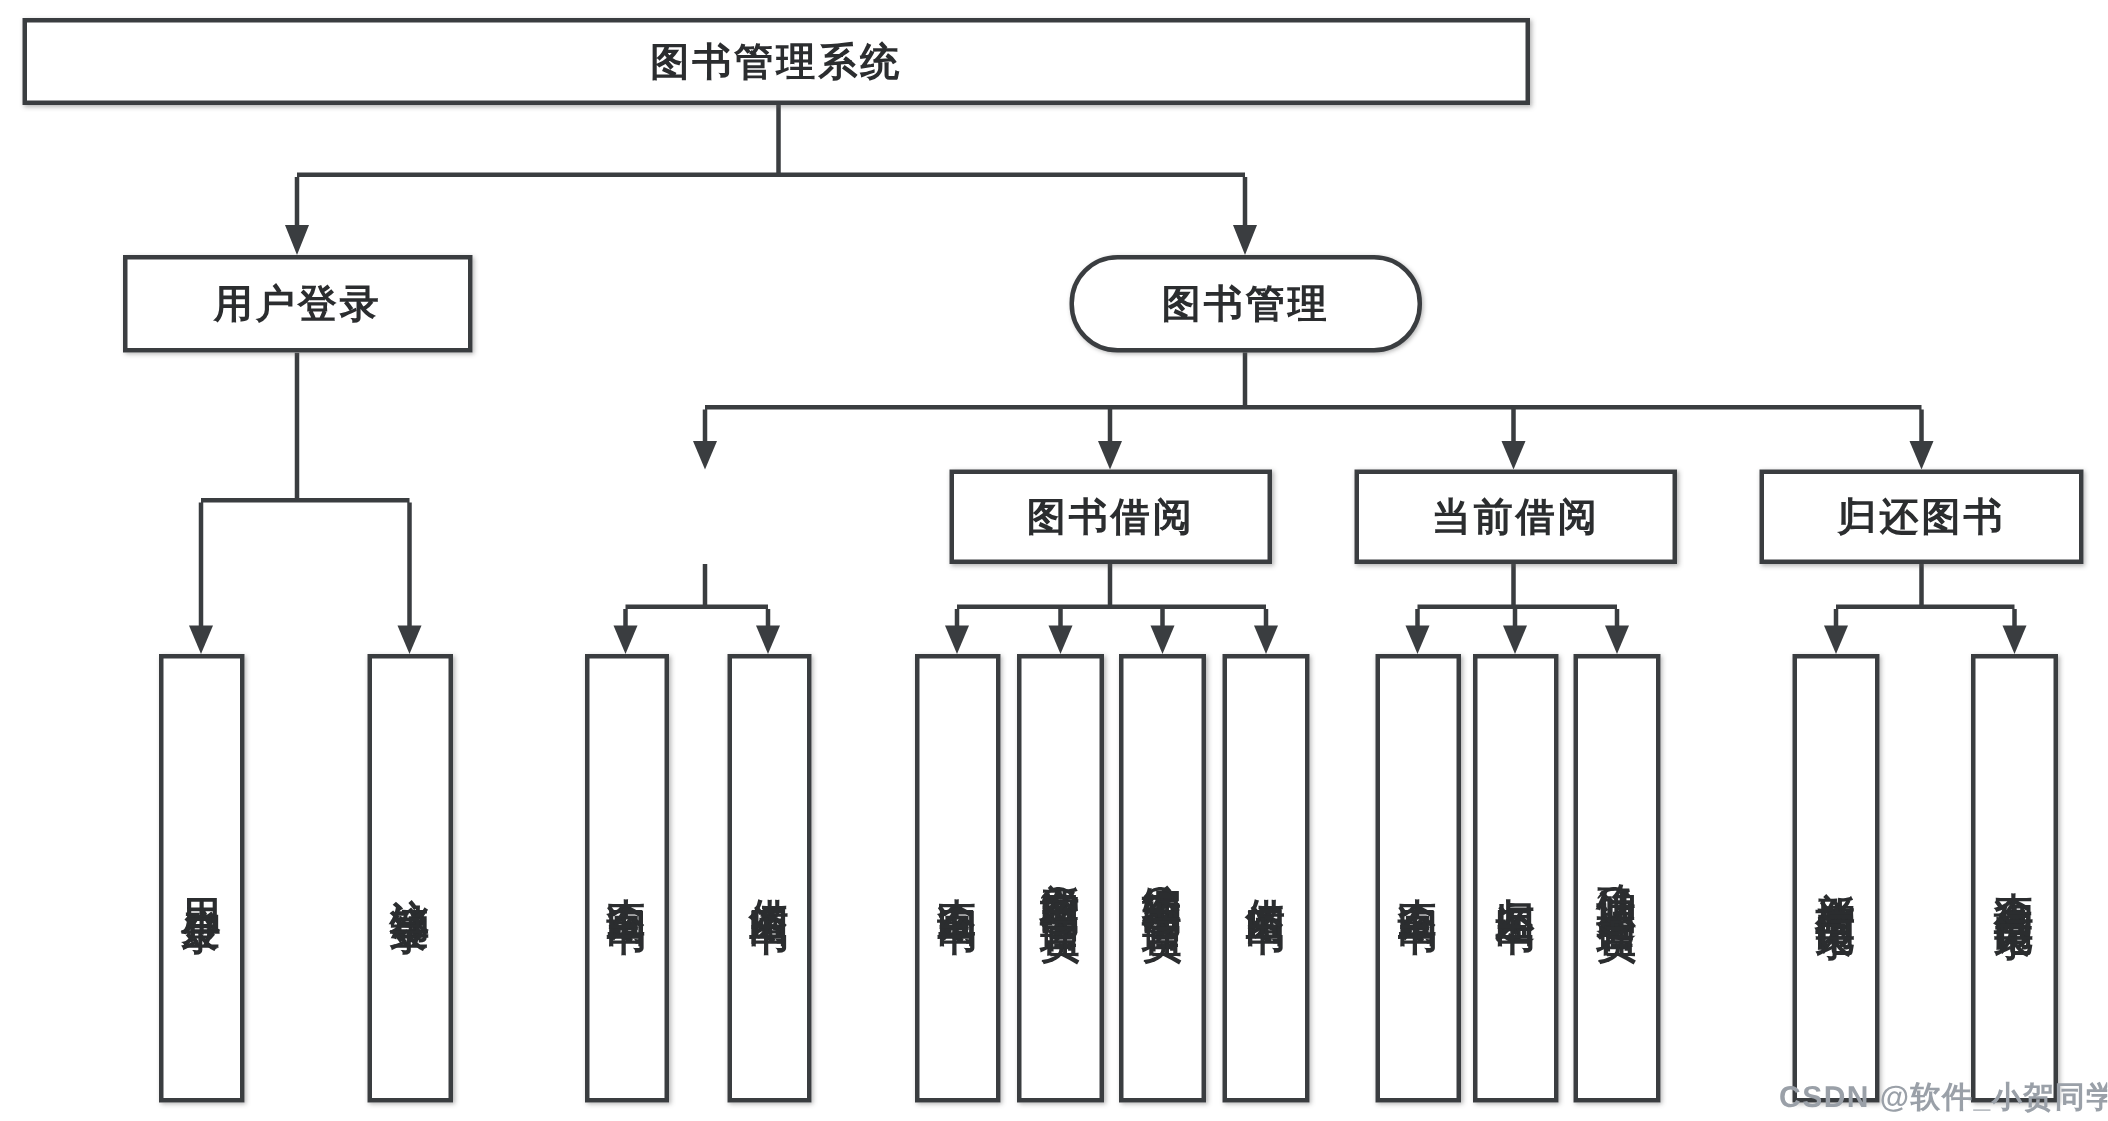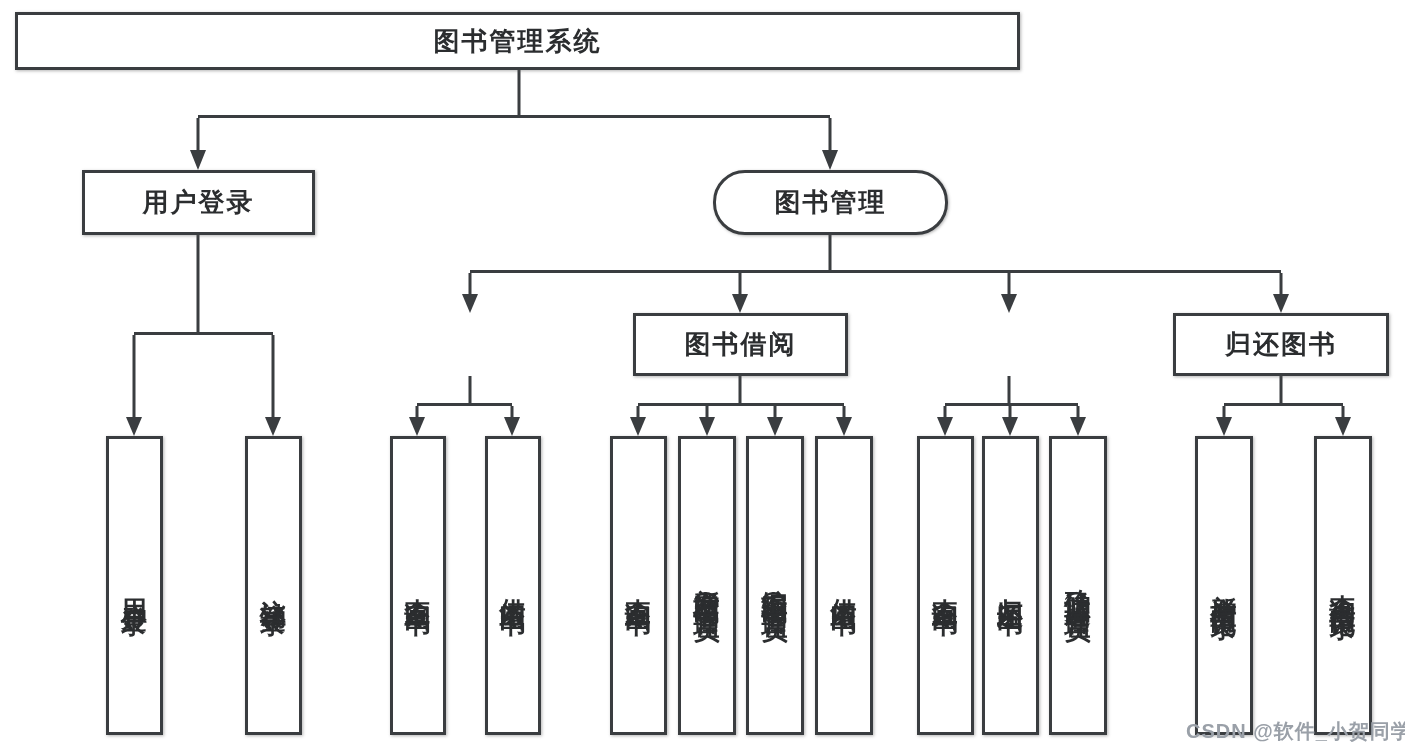--- a/index.html
+++ b/index.html
@@ -122,20 +122,23 @@
   <div class="node h-node" id="n-user-login">
     <span>用户登录</span>
   </div>
   <div class="node h-node" id="n-book-mgmt">
     <span>图书管理</span>
   </div>
 
   <div class="node h-node" id="n-book-borrow">
     <span>图书借阅</span>
   </div>
+  <div class="node h-node" id="n-current-borrow">
+    <span>当前借阅</span>
+  </div>
   <div class="node h-node" id="n-borrow-records">
     <span>归还图书</span>
   </div>
 
   <div class="node v-node leaf" id="l-user-login">
     <span class="vtext">用户登录</span>
   </div>
   <div class="node v-node leaf" id="l-logout">
     <span class="vtext">注销登录</span>
   </div>

